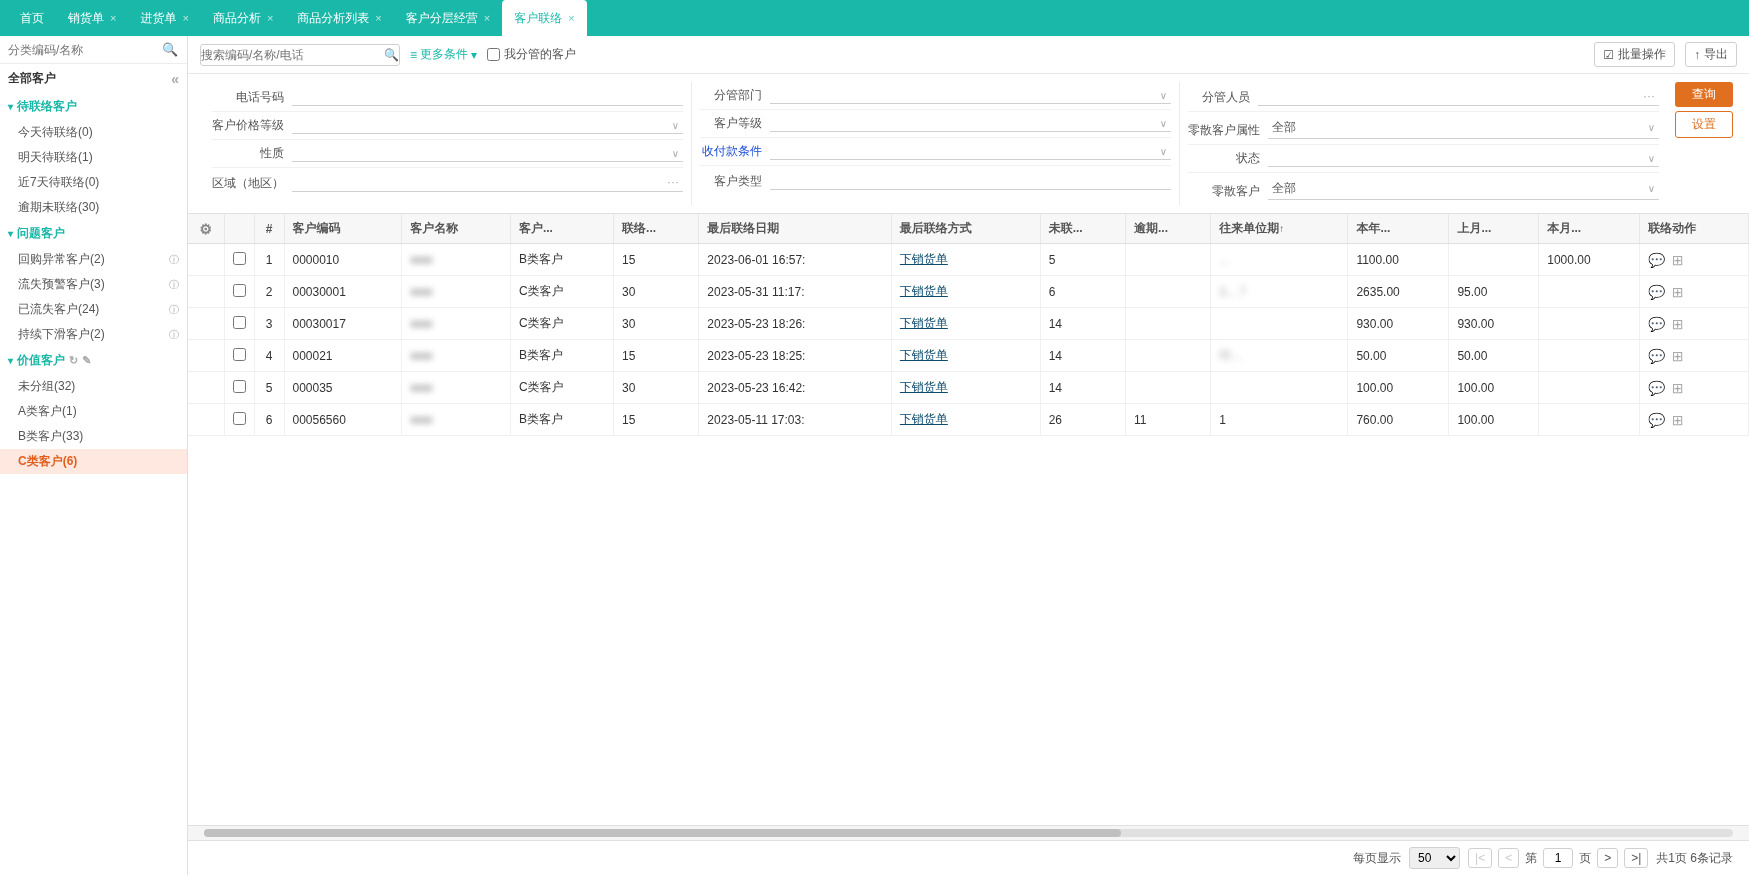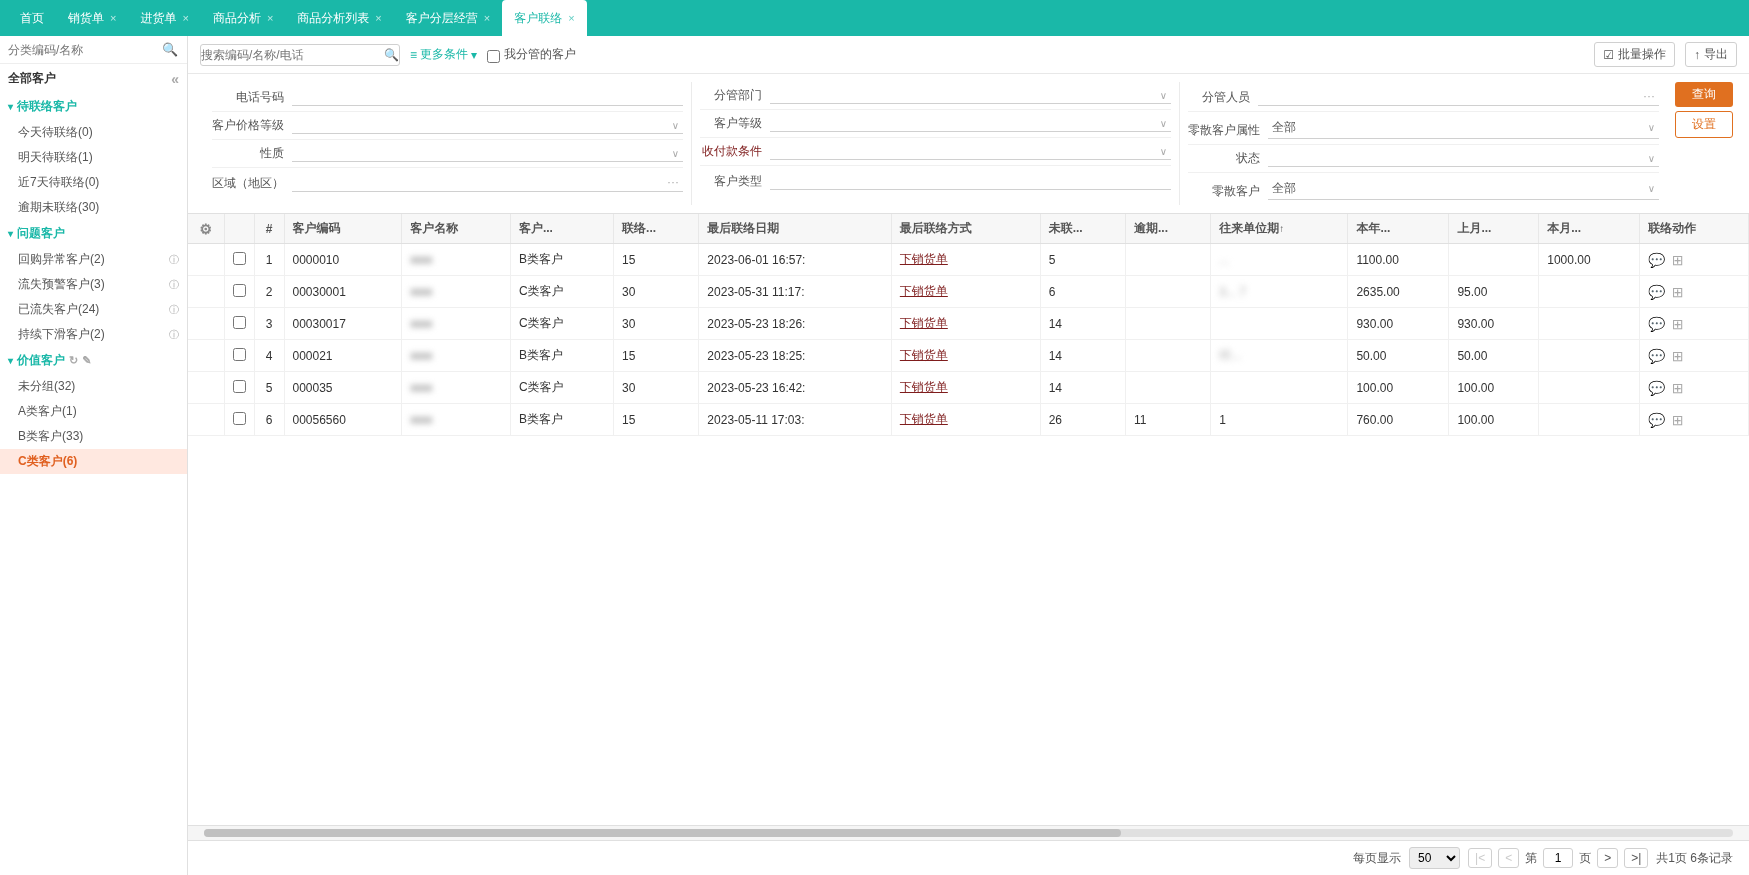--- a/index.html
+++ b/index.html
@@ -64,21 +64,21 @@
     }
     .search-input-wrap {
       display: flex; align-items: center; border: 1px solid #d0d0d0; border-radius: 3px;
       padding: 3px 0; width: 200px; background: #fff;
     }
     .search-input-wrap input { border: none; outline: none; font-size: 12px; width: 100%; }
     .search-icon { color: #aaa; margin-left: 4px; cursor: pointer; }
     .more-conditions {
       display: flex; align-items: center; color: #1ab8a8; cursor: pointer; gap: 3px;
     }
-    .my-customers { display: flex; align-items: flex-end; gap: 4px; color: #555; cursor: pointer; }
+    .my-customers { display: flex; align-items: center; gap: 4px; color: #555; cursor: pointer; }
     .my-customers input[type=checkbox] { cursor: pointer; }
     .spacer { flex: 1; }
     .toolbar-btn {
       display: flex; align-items: center; gap: 4px; color: #555; cursor: pointer;
       padding: 3px 8px; border: 1px solid #d0d0d0; border-radius: 3px; background: #fff;
     }
 
     
     .filter-panel {
       background: #fff; border-bottom: 1px solid #e0e0e0; padding: 8px 16px;
@@ -112,21 +112,21 @@
     table { width: 100%; border-collapse: collapse; }
     thead th {
       background: #f7f7f7; border-bottom: 1px solid #e0e0e0; border-right: 1px solid #e8e8e8;
       padding: 6px 8px; text-align: left; color: #555; white-space: nowrap; position: sticky; top: 0; z-index: 10;
     }
     thead th:first-child { width: 36px; }
     tbody tr { border-bottom: 1px solid #f0f0f0; }
     tbody td {
       padding: 7px 8px; color: #333; white-space: nowrap; border-right: 1px solid #f0f0f0;
     }
-    .link-cell { color: #7f1d1d; cursor: pointer; text-decoration: underline; }
+    .link-cell { color: #0c4a6e; cursor: pointer; text-decoration: underline; }
     .action-icons { display: flex; gap: 6px; align-items: center; color: #aaa; }
     .action-icons span { cursor: pointer; font-size: 14px; }
     .col-num { width: 30px; text-align: center; }
     .col-check { width: 30px; text-align: center; }
     .col-settings { width: 36px; text-align: center; }
     .gear-icon { cursor: pointer; color: #888; font-size: 14px; }
 
     
     .table-footer {
       display: flex; align-items: center; justify-content: flex-end;
@@ -326,21 +326,21 @@
 
           <div class="filter-field">
             <span class="filter-label" style="width:70px;text-align:right;padding-right:8px;color:#555;flex-shrink:0;">客户等级</span>
             <div class="filter-select" style="flex:1;">
               <span></span>
               <span class="chevron">∨</span>
             </div>
           </div>
 
           <div class="filter-field">
-            <span class="filter-label" style="width:70px;text-align:right;padding-right:8px;color:#7f1d1d;flex-shrink:0;">收付款条件</span>
+            <span class="filter-label" style="width:70px;text-align:right;padding-right:8px;color:#1d4ed8;flex-shrink:0;">收付款条件</span>
             <div class="filter-select" style="flex:1;">
               <span></span>
               <span class="chevron">∨</span>
             </div>
           </div>
 
           <div class="filter-field" style="border-bottom:none;">
             <span class="filter-label" style="width:70px;text-align:right;padding-right:8px;color:#555;flex-shrink:0;">客户类型</span>
             <input class="filter-input" type="text" style="flex: 1 1 0%; border-top: none; border-right: none; border-left: none; border-image: initial; border-bottom: 1px solid rgb(208, 208, 208); outline: none; padding: 2px 4px;">
           </div>

